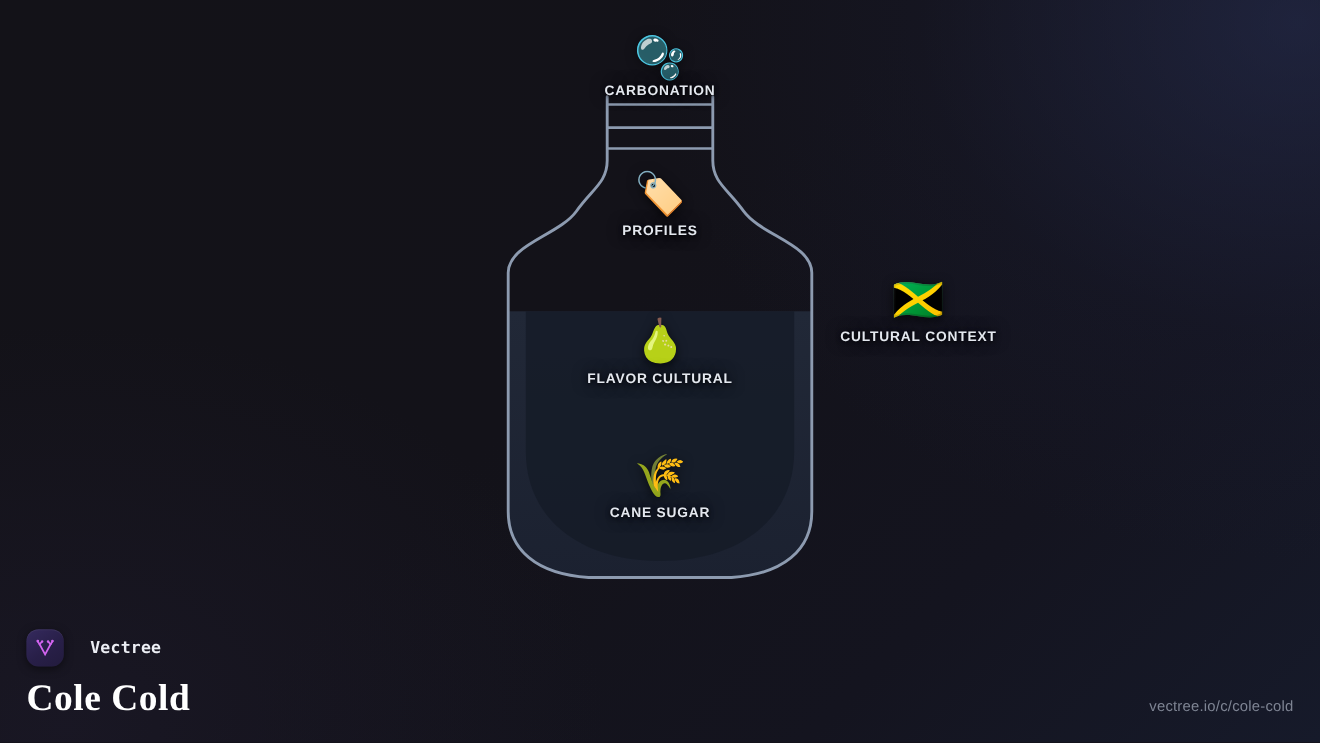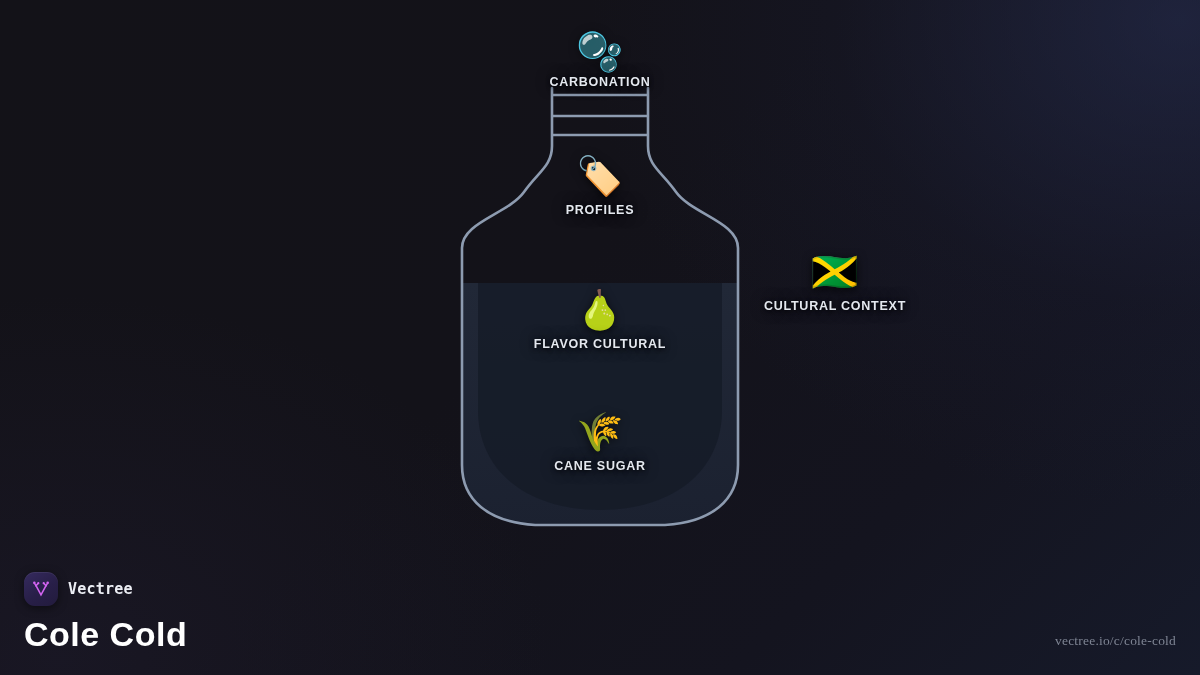--- a/index.html
+++ b/index.html
@@ -83,53 +83,53 @@
     position: absolute;
     left: 24px;
     bottom: 22px;
     display: flex;
     flex-direction: column;
     align-items: flex-start;
   }
   #brand-row {
     display: flex;
     align-items: center;
-    gap: 10px;
+    gap: 24px;
   }
   #logo-badge {
     width: 34px;
     height: 34px;
     border-radius: 11px;
     background: linear-gradient(145deg, #352a5e 0%, #281f48 55%, #221b3d 100%);
     box-shadow: 0 2px 8px rgba(0,0,0,0.5), inset 0 1px 0 rgba(255,255,255,0.07);
     display: flex;
     align-items: center;
     justify-content: center;
   }
   #brand-name {
     font-family: "DejaVu Sans Mono", "Liberation Mono", monospace;
     font-size: 15px;
     font-weight: bold;
     color: #eceef4;
     letter-spacing: 0.2px;
   }
   #page-title {
     margin-top: 10px;
-    font-family: Liberation Sans, sans-serif;
+    font-family: Liberation Serif, serif;
     font-size: 34px;
     font-weight: bold;
     color: #ffffff;
     letter-spacing: 0.5px;
     line-height: 1.1;
   }
   #footer-url {
     position: absolute;
     right: 24px;
     bottom: 26px;
-    font-family: Liberation Serif, serif;
+    font-family: Liberation Sans, sans-serif;
     font-size: 13.5px;
     color: #7e8493;
     letter-spacing: 0.2px;
   }
 </style>
 </head>
 <body>
 
 <div id="stage">
 

